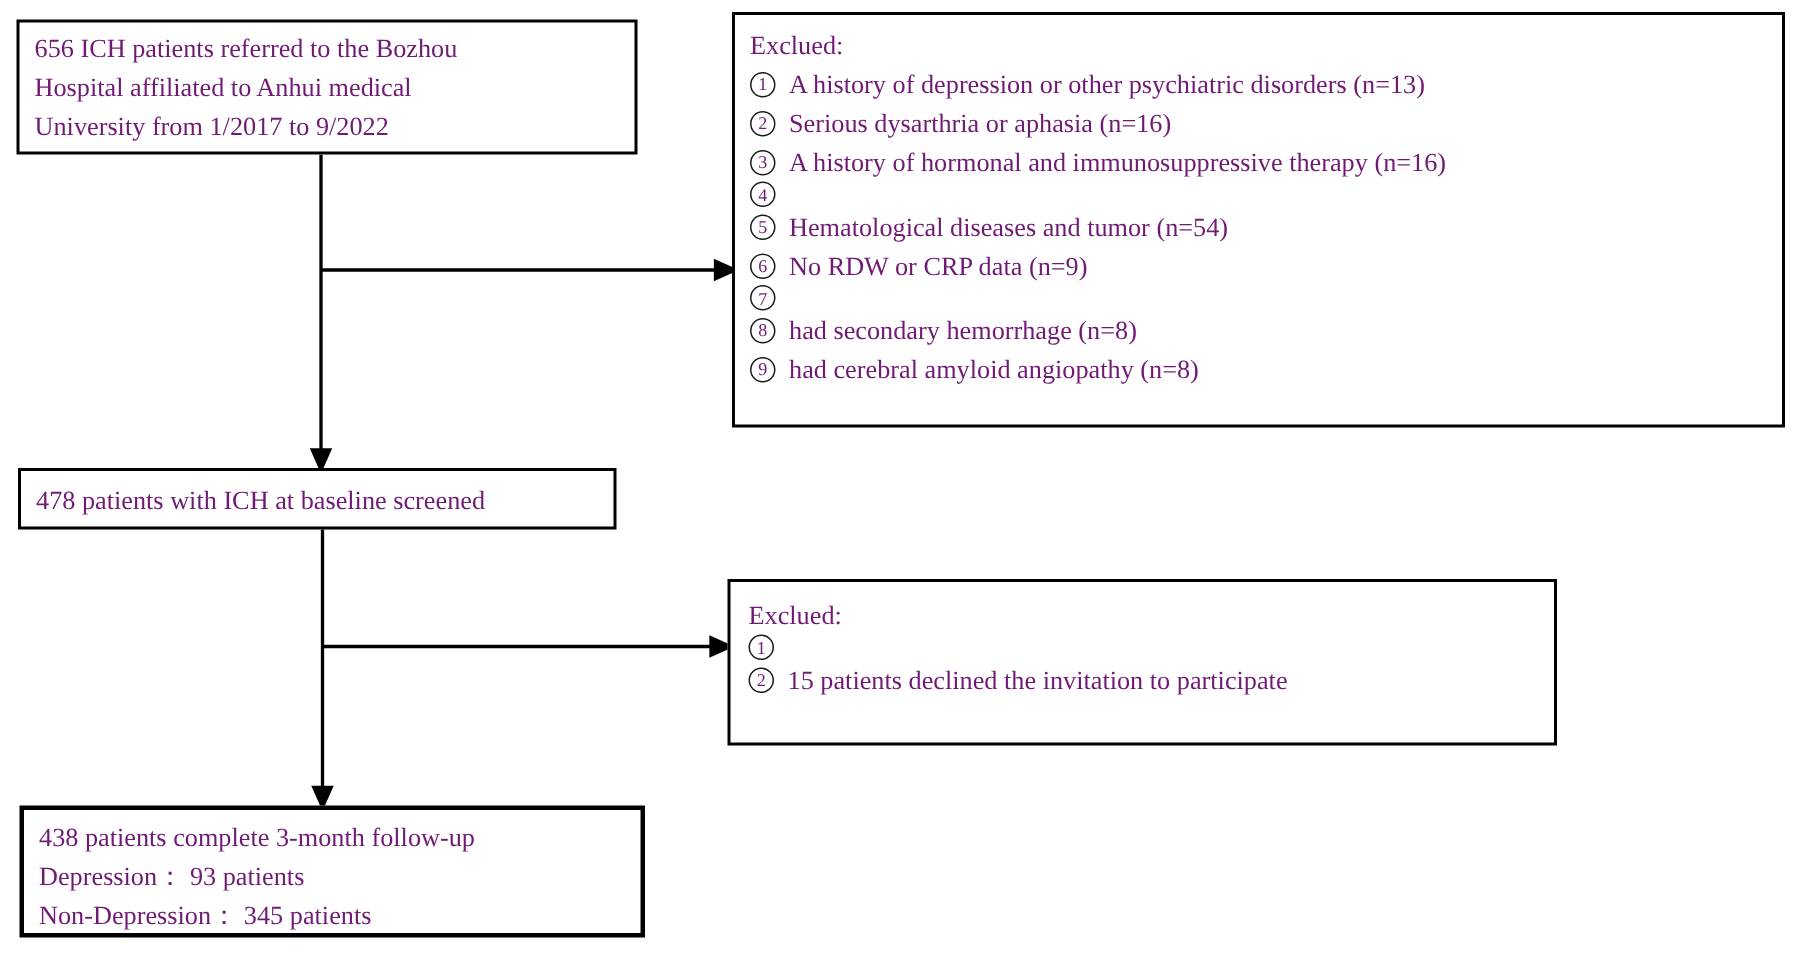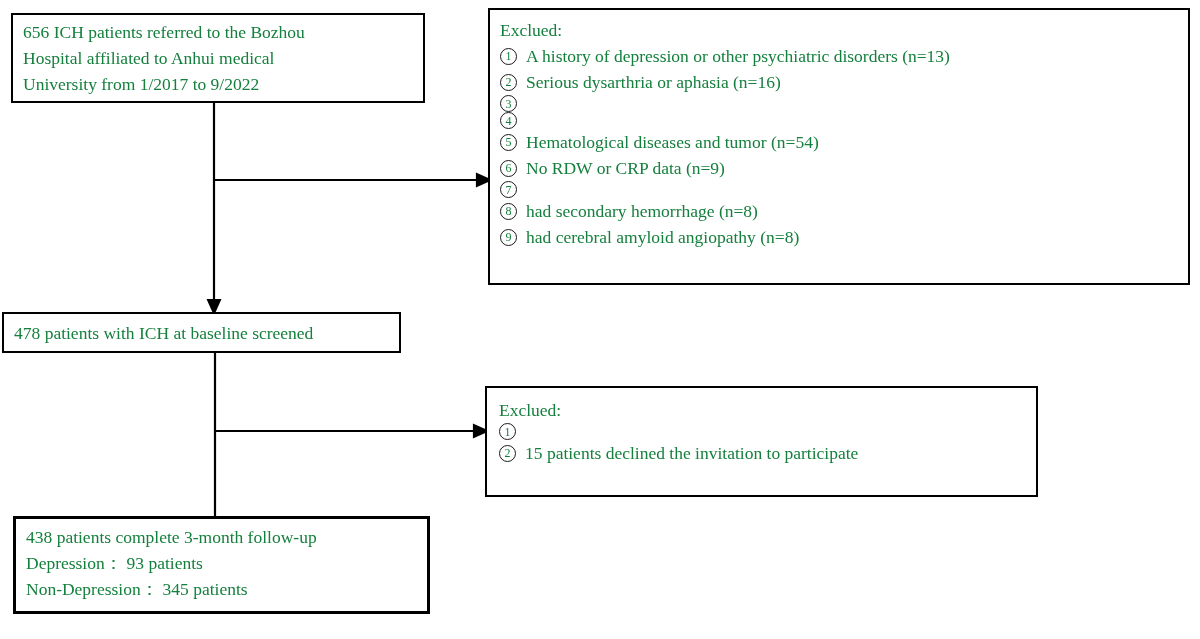--- a/index.html
+++ b/index.html
@@ -1,42 +1,42 @@
 <!DOCTYPE html>
 <html><head>
 <meta charset="utf-8">
 <style>
   html,body{margin:0;padding:0;background:#ffffff;}
   .canvas{
     position:relative;
     width:1200px;height:639px;
     background:#ffffff;
     font-family:"Liberation Serif","DejaVu Serif",serif;
-    color:#15803d;
+    color:#701a75;
     overflow:hidden;
   }
   .arrows{
     position:absolute;left:0;top:0;width:1200px;height:639px;
     pointer-events:none;z-index:0;
   }
   .box{
     position:absolute;
     box-sizing:border-box;
     border:2px solid #000000;
     background:#ffffff;
     font-size:17.5px;
     line-height:26px;
     z-index:1;
   }
   .pre{white-space:pre-line;}
   #box-referred{left:11px;top:13px;width:414px;height:90px;padding:4px 10px;}
   #box-excluded-baseline{left:488px;top:8px;width:702px;height:277px;padding:7px 10px;}
-  #box-screened{left:2px;top:312px;width:399px;height:41px;display:flex;align-items:center;padding:0 10px;}
+  #box-screened{left:12px;top:312px;width:399px;height:41px;display:flex;align-items:center;padding:0 10px;}
   #box-excluded-followup{left:485px;top:386px;width:553px;height:111px;padding:9px 12px;}
-  #box-followup{left:13px;top:516px;width:417px;height:98px;padding:5px 10px;border-width:3px;}
+  #box-followup{left:13px;top:537px;width:417px;height:88px;padding:5px 10px;border-width:3px;}
   .heading{font-weight:normal;}
   .item{display:flex;align-items:center;gap:9px;}
   .circ{
     flex:none;
     width:17px;height:17px;
     border:1.2px solid #1a1a1a;border-radius:50%;
     display:flex;align-items:center;justify-content:center;
     font-size:12px;line-height:1;
     box-sizing:border-box;
   }
@@ -73,20 +73,21 @@
           <span class="item-text">A history of depression or other psychiatric disorders (n=13)</span>
         </div>
 
         <div class="item">
           <span class="circ">2</span>
           <span class="item-text">Serious dysarthria or aphasia (n=16)</span>
         </div>
 
         <div class="item">
           <span class="circ">3</span>
+          <span class="item-text">A history of hormonal and immunosuppressive therapy (n=16)</span>
         </div>
 
         <div class="item">
           <span class="circ">4</span>
         </div>
 
         <div class="item">
           <span class="circ">5</span>
           <span class="item-text">Hematological diseases and tumor (n=54)</span>
         </div>

